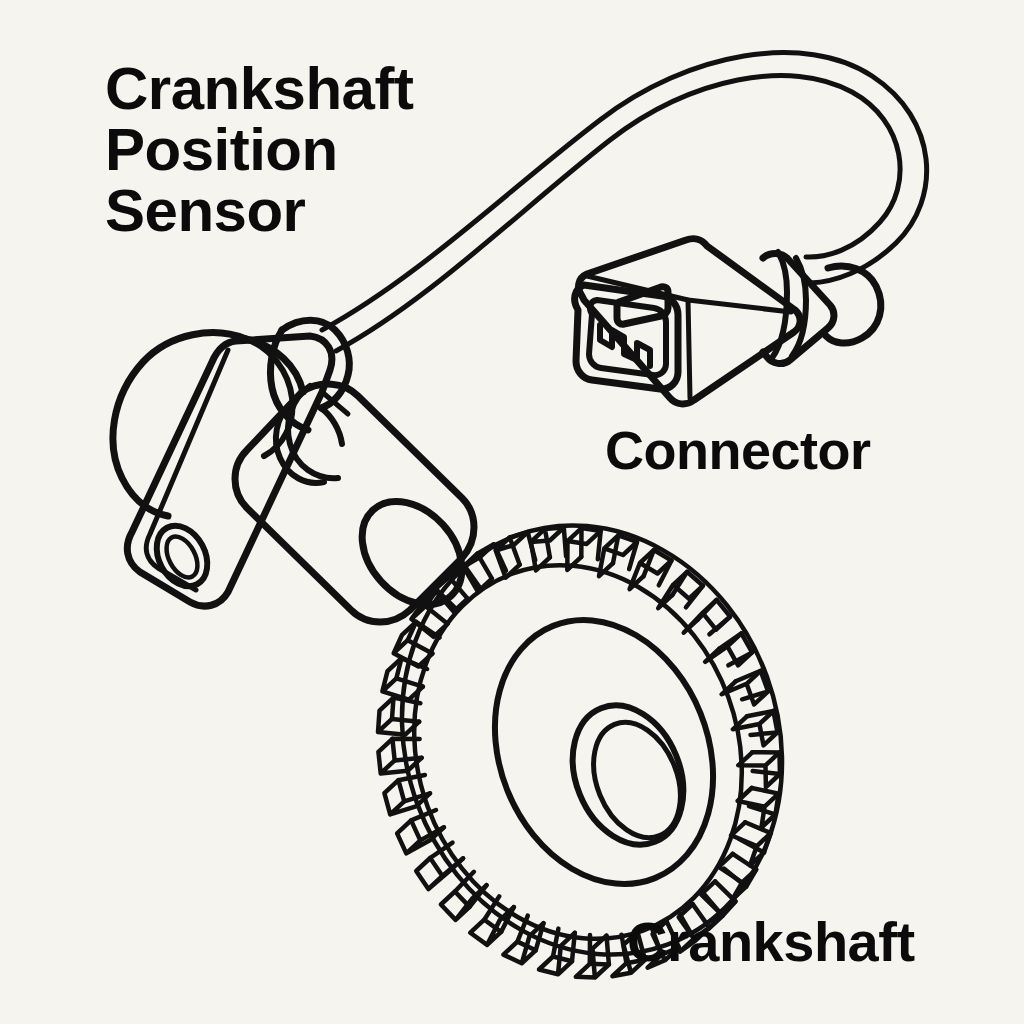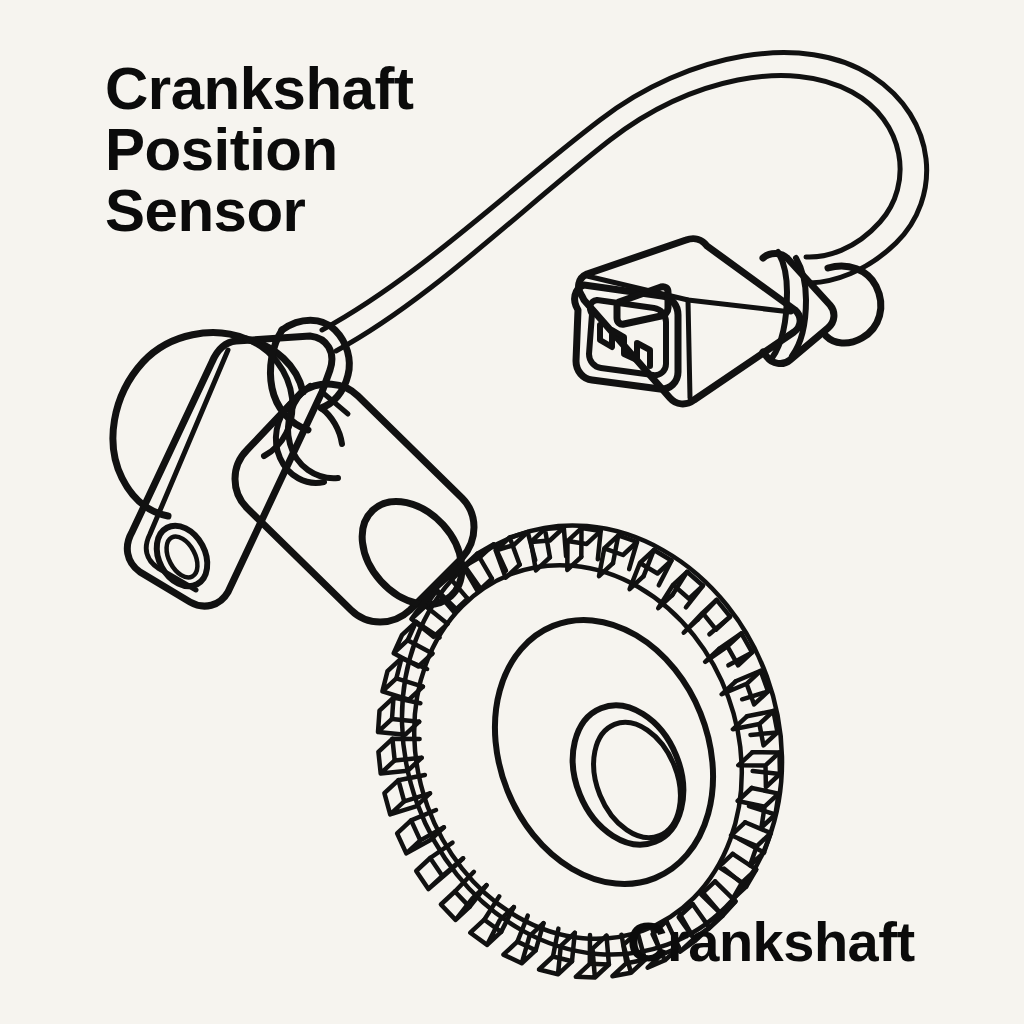--- a/index.html
+++ b/index.html
@@ -618,16 +618,17 @@
         </g>
 
     </g>
 
   </svg>
 
   <div class="label" id="title-label">Crankshaft
 Position
 Sensor</div>
 
+  <div class="label" id="connector-label">Connector</div>
 
   <div class="label" id="crankshaft-label">Crankshaft</div>
 
 </div>
 
 </body></html>

